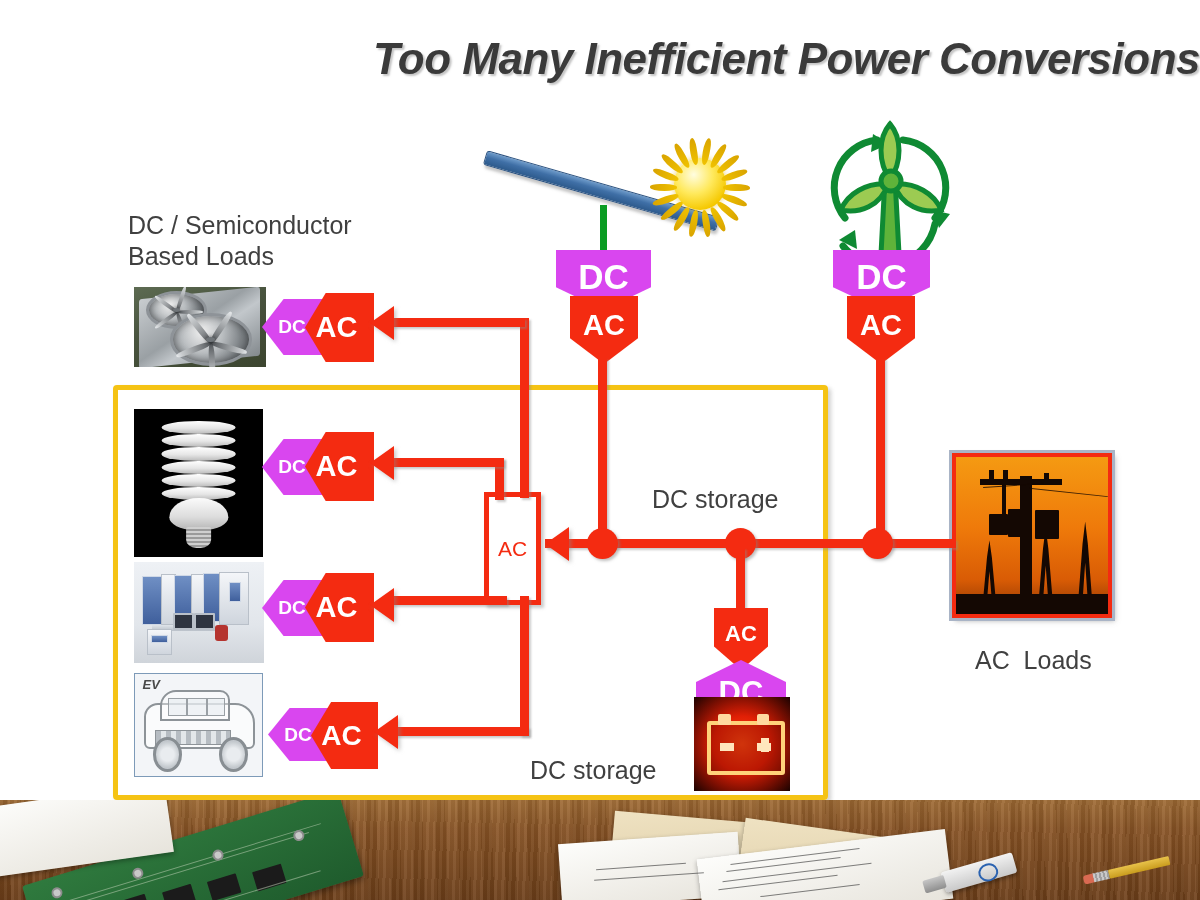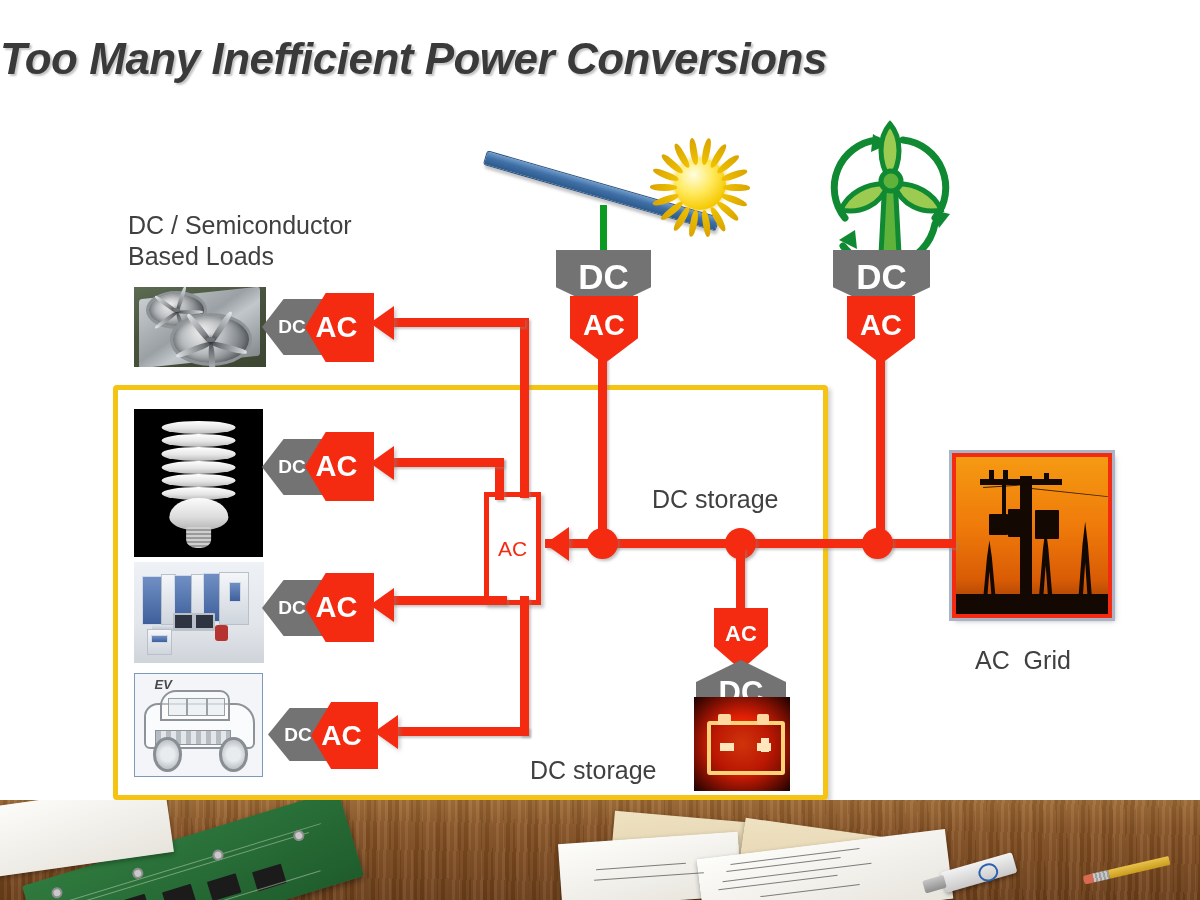--- a/index.html
+++ b/index.html
@@ -1,21 +1,21 @@
 <!DOCTYPE html>
 <html><head>
 <meta charset="utf-8">
 <style>
   html,body{margin:0;padding:0;background:#fff;}
   body{width:1200px;height:900px;overflow:hidden;font-family:"Liberation Sans",sans-serif;}
   #slide{position:relative;width:1200px;height:900px;background:#fff;overflow:hidden;}
 
   
   .title{
-    position:absolute;left:0;top:34px;width:1200px;text-align:left;
+    position:absolute;left:0;top:34px;width:1200px;text-align:right;
     font-family:"Liberation Sans",sans-serif;font-weight:bold;font-style:italic;
     font-size:44px;color:#3a3a3a;letter-spacing:-.5px;
     text-shadow:2px 2px 2px rgba(150,150,150,.55);
   }
   .subtitle{
     position:absolute;left:0;top:88px;width:1200px;text-align:center;
     font-weight:bold;font-style:italic;font-size:25px;color:#3a3a3a;
     text-shadow:1.5px 1.5px 2px rgba(150,150,150,.55);
   }
 
@@ -68,21 +68,21 @@
   .ph-office i{position:absolute;display:block;}
   .cab{background:linear-gradient(180deg,#6f8fc4,#3f5f9c);border:1px solid #cfd8e6;}
   .cabw{background:linear-gradient(180deg,#f4f6f9,#cfd5dd);border:1px solid #b9c0c9;}
   .mon{background:#2e3440;border:2px solid #b9c0c9;border-radius:1px;}
   .chair{background:#b5342f;border-radius:3px;}
   .desk{background:linear-gradient(180deg,#dfe4ea,#b9c0c9);}
 
   
   .ph-ev{background:#f3f5f8;border:1px solid #7d9ab8;}
   .ph-ev .evtxt{position:absolute;left:6%;top:3%;font-weight:bold;font-style:italic;
-     font-size:13px;color:#4a4a4a;font-family:"Liberation Sans",sans-serif;margin-left:12px;}
+     font-size:13px;color:#4a4a4a;font-family:"Liberation Sans",sans-serif;}
   .ph-ev .body{position:absolute;left:7%;top:28%;width:84%;height:42%;
      border:2px solid #8d9398;border-radius:14px 20px 6px 6px;background:rgba(255,255,255,.55);}
   .ph-ev .cabin{position:absolute;left:20%;top:16%;width:52%;height:26%;
      border:2px solid #8d9398;border-radius:16px 10px 0 0;background:rgba(255,255,255,.4);}
   .ph-ev .win{position:absolute;border:1px solid #9aa0a5;background:rgba(230,235,240,.6);}
   .ph-ev .wheel{position:absolute;top:62%;width:18%;height:28%;border-radius:50%;
      border:3px solid #888e93;background:radial-gradient(circle,#e9ecef 35%,#c3c8cd 70%);}
   .ph-ev .batt{position:absolute;left:16%;top:55%;width:58%;height:13%;
      background:repeating-linear-gradient(90deg,#b6bcc2 0 5px,#e3e7ea 5px 10px);
      border:1px solid #8d9398;}
@@ -105,21 +105,21 @@
      background:radial-gradient(ellipse at 50% 50%,#ff4a12 0%,#e01f05 42%,#7c0f02 72%,#1a0200 100%);}
   .ph-batt .box{position:absolute;left:14%;top:26%;width:72%;height:48%;
      border:4px solid #ffd27a;border-radius:3px;background:rgba(120,12,0,.35);}
   .ph-batt .cap{position:absolute;top:-11px;width:18%;height:11px;background:#ffd9a0;border-radius:2px;}
   .ph-batt .sgn{position:absolute;top:40%;background:#ffe6bd;}
 
   
   .badge{position:absolute;display:flex;align-items:center;justify-content:center;
      color:#fff;font-weight:bold;font-family:"Liberation Sans",sans-serif;
      filter:drop-shadow(2px 2px 2px rgba(130,130,130,.55));}
-  .grn{background:#737373;}
+  .grn{background:#d946ef;}
   .red{background:#f42b11;}
   
   .pt-left{clip-path:polygon(30% 0,100% 0,100% 100%,30% 100%,0 50%);}
   
   .pt-down{clip-path:polygon(0 0,100% 0,100% 62%,50% 100%,0 62%);}
   
   .pt-up{clip-path:polygon(50% 0,100% 38%,100% 100%,0 100%,0 38%);}
 
   
   .wire-h,.wire-v{position:absolute;background:#f42b11;
@@ -272,21 +272,21 @@
     <div class="pole" style="left:30%;top:18%;width:3%;height:22%;"></div>
     <div class="xfmr" style="left:22%;top:36%;width:12%;height:14%;"></div>
     <div class="xfmr" style="left:34%;top:33%;width:14%;height:18%;"></div>
     <div class="xfmr" style="left:52%;top:34%;width:16%;height:18%;"></div>
     <div class="wire" style="left:18%;top:18%;width:40%;transform:rotate(-4deg);"></div>
     <div class="wire" style="left:48%;top:22%;width:52%;transform:rotate(6deg);"></div>
     <div class="tower" style="left:12%;width:20%;height:36%;"></div>
     <div class="tower" style="left:48%;width:22%;height:44%;"></div>
     <div class="tower" style="left:74%;width:22%;height:48%;"></div>
   </div>
-  <div class="lbl" style="left:975px;top:645px;">AC  Grid</div>
+  <div class="lbl" style="left:975px;top:645px;">AC  Loads</div>
 
   <div class="wire-h" style="left:876px;top:539px;width:80px;height:9px;"></div>
 
   <div class="wire-h" style="left:545px;top:539px;width:340px;height:9px;"></div>
 
   <div class="node" style="left:587px;top:528px;width:31px;height:31px;"></div>
   <div class="node" style="left:725px;top:528px;width:31px;height:31px;"></div>
   <div class="node" style="left:862px;top:528px;width:31px;height:31px;"></div>
 
   <div class="arrowL" style="left:545px;top:527px;"></div>

